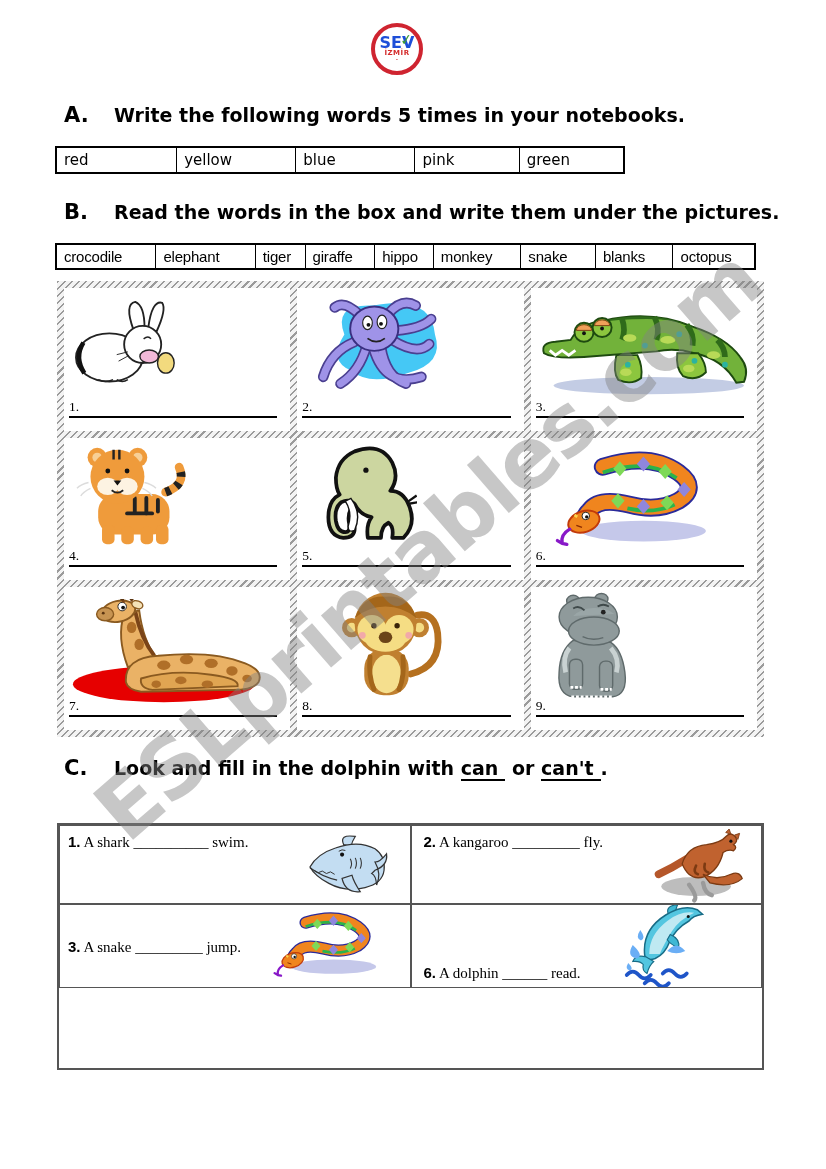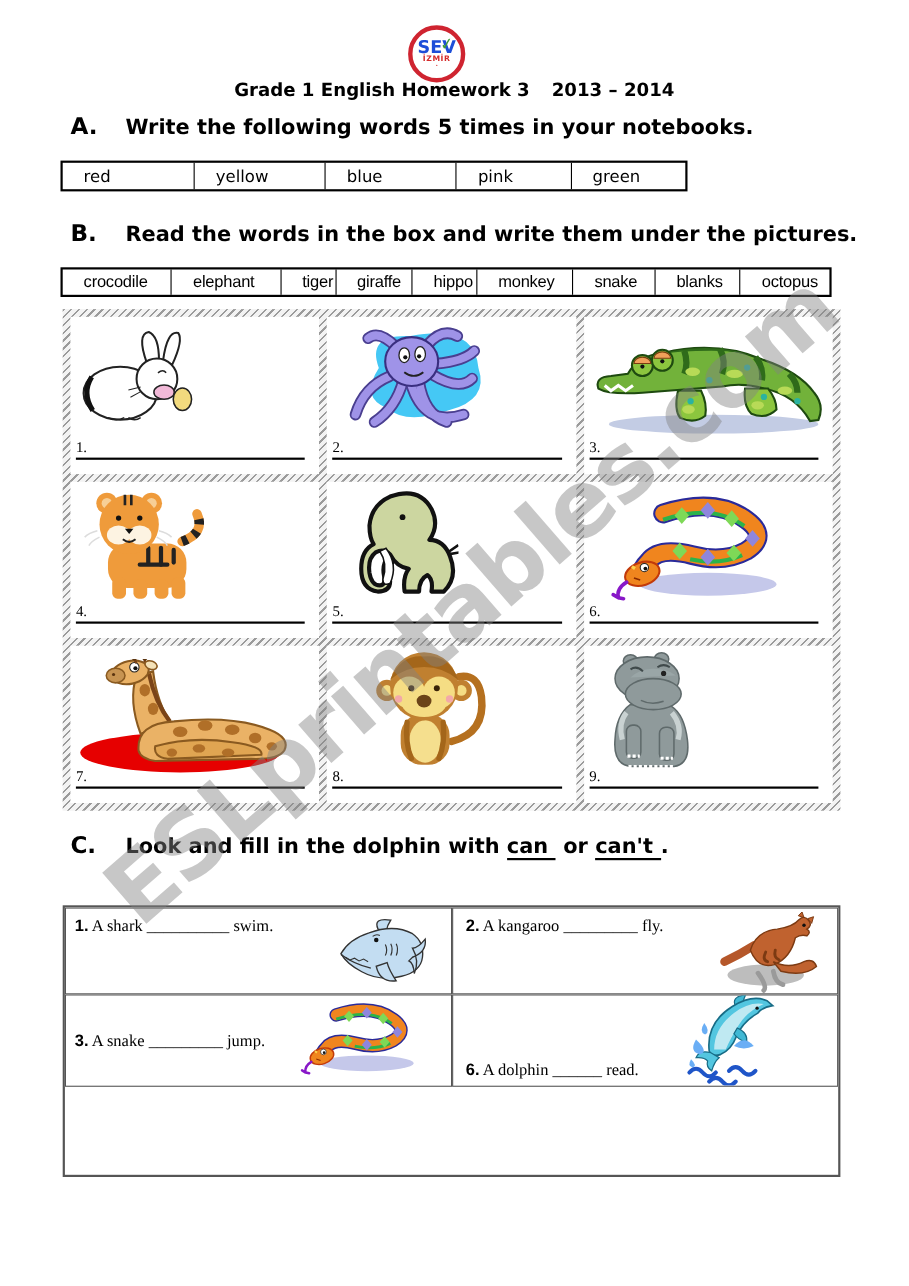--- a/index.html
+++ b/index.html
@@ -18,21 +18,21 @@
   .title{position:absolute;top:72px;left:0;width:100%;text-align:center;font-size:16.5px;font-weight:bold;}
   .title .t2{margin-left:20px;}
   .shead{position:absolute;display:flex;align-items:baseline;font-weight:bold;}
   .shead .lbl{font-size:21px;width:50px;}
   .shead .ins{font-size:19px;}
   .uw{font-weight:900;border-bottom:2.5px solid #000;padding-right:7px;margin-top:41px;}
 
   
   .wtable{position:absolute;display:flex;border:2px solid #000;box-sizing:border-box;background:#fff;}
   .wtable .cell{border-right:1.5px solid #000;box-sizing:border-box;display:flex;align-items:center;
-                padding-left:19px;font-size:15px;overflow:hidden;white-space:nowrap;}
+                padding-left:7px;font-size:15px;overflow:hidden;white-space:nowrap;}
   .wtable .cell:last-child{border-right:none;}
   .tA{left:55px;top:146px;width:570px;height:28px;}
   .tB{left:55px;top:243px;width:701px;height:27px;}
   .tB .cell{font-family:"Liberation Sans",sans-serif;letter-spacing:-.2px;}
 
   
   .pgrid{position:absolute;left:57px;top:281px;width:707px;height:456px;box-sizing:border-box;
          display:grid;grid-template-columns:repeat(3,1fr);grid-template-rows:repeat(3,1fr);
          gap:7px;padding:7px;
          background:repeating-linear-gradient(135deg,#9b9b9b 0 1.5px,#f3f3f3 1.5px 5px);}
@@ -316,23 +316,20 @@
 
 <div class="page">
 
   <div class="logo">
     <span class="sev">SEV</span>
     <span class="chk">✓</span>
     <span class="city">İZMİR</span>
     <span class="dot">•</span>
   </div>
 
-  <div class="title">
-    <span>Grade 1 English Homework 3</span><span class="t2">2013 – 2014</span>
-  </div>
 
   <div class="shead" style="left:64px;top:103px;">
     <span class="lbl">A.</span>
     <span class="ins">Write the following words 5 times in your notebooks.</span>
   </div>
   <div class="wtable tA">
     <div class="cell" style="width:121px">red</div>
     <div class="cell" style="width:120px">yellow</div>
     <div class="cell" style="width:120px">blue</div>
     <div class="cell" style="width:105px">pink</div>

